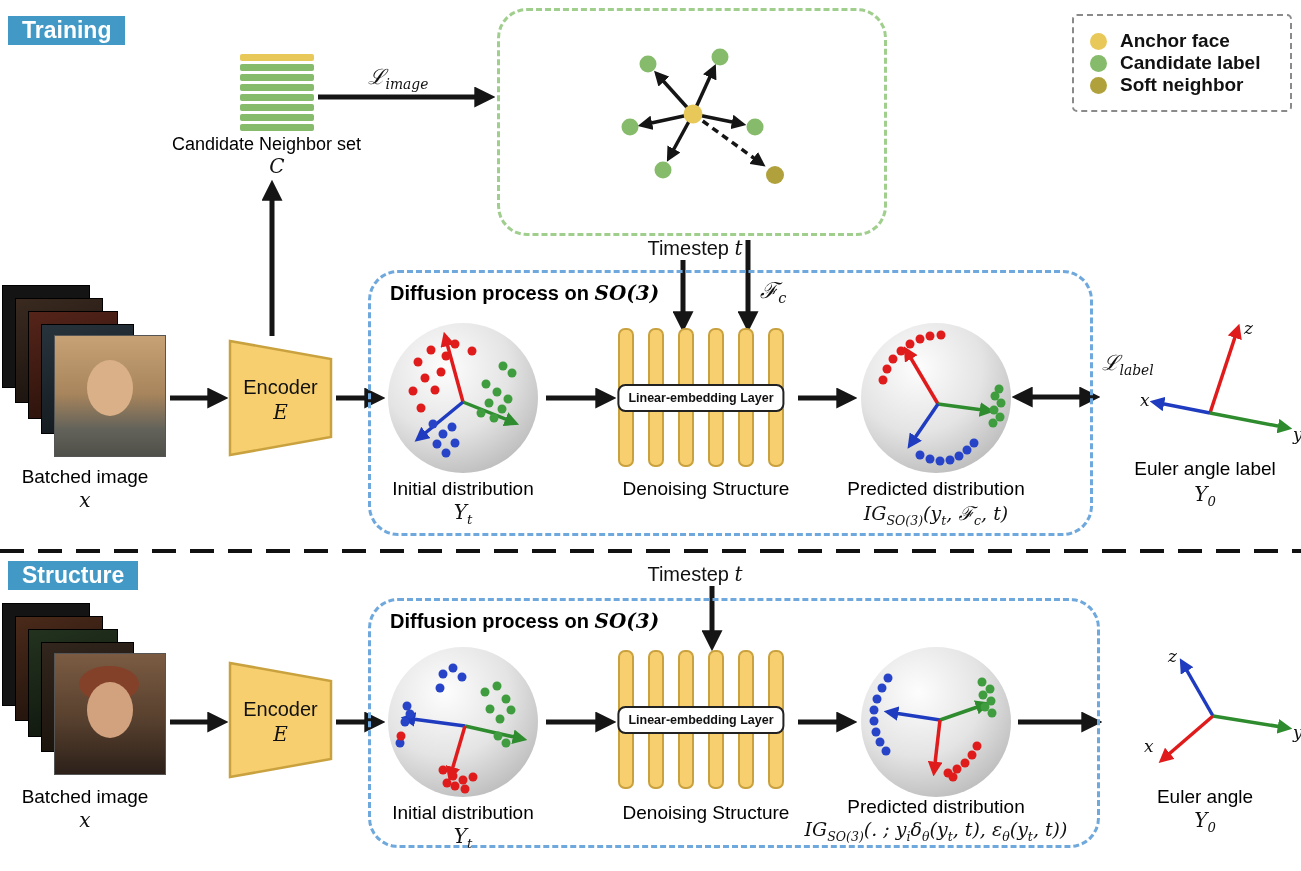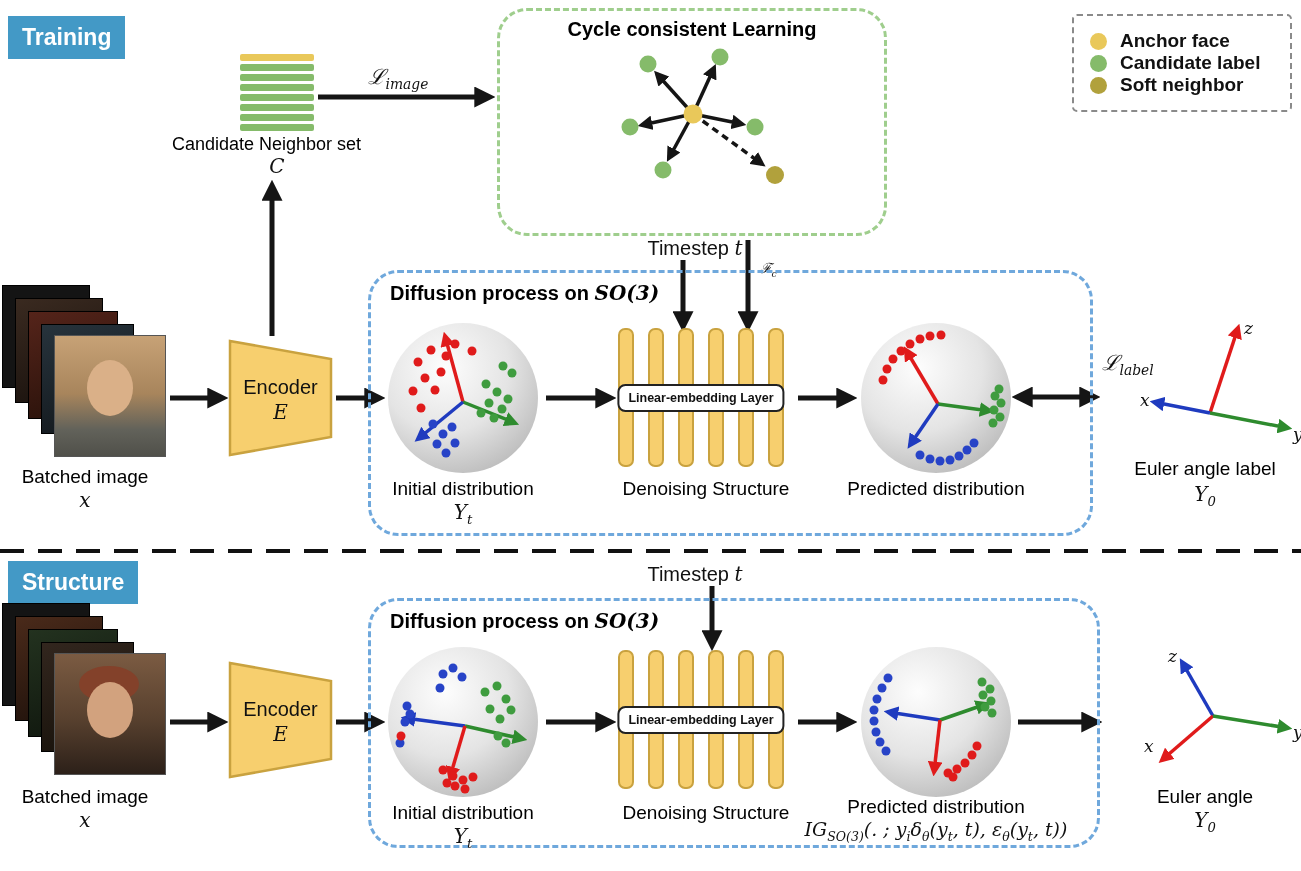--- a/index.html
+++ b/index.html
@@ -5,21 +5,21 @@
   *{margin:0;padding:0;box-sizing:border-box}
   body{font-family:"Liberation Sans",sans-serif;background:#fff;color:#111}
   .canvas{position:relative;width:1301px;height:871px;background:#fff;overflow:hidden}
   .abs{position:absolute}
   .caption{font-size:19px;text-align:center;color:#000}
   .small-caption{font-size:18px;text-align:left;color:#000}
   .math{font-family:"DejaVu Serif",serif;font-style:italic}
   .mi{font-family:"DejaVu Serif",serif;font-style:italic}
   .mb{font-weight:bold}
   sub{font-size:66%}
-  .section-tag{color:#fff;font-weight:bold;font-size:23px;padding:8px 14px;display:inline-block}
+  .section-tag{color:#fff;font-weight:bold;font-size:23px;padding:1px 14px;display:inline-block}
   .blue-box{border:3px dashed #6fa8dc;border-radius:30px;background:transparent}
   .green-box{border:3px dashed #9fce8d;border-radius:30px;background:transparent}
   .box-title{font-weight:bold;font-size:20px;color:#000}
   .legend-box{border:2px dashed #8a8a8a;border-radius:5px;background:#fff;padding:14px 16px;display:flex;flex-direction:column;}
   .legend-row{display:flex;align-items:center;gap:13px;font-size:19px;font-weight:600}
   .ldot{width:17px;height:17px;border-radius:50%;flex:0 0 auto}
   .cbar{width:74px;height:7px;border-radius:2px;margin-bottom:3px}
   .bars{display:flex;gap:14px}
   .dbar{width:16px;height:139px;border:2px solid #c9a23f;border-radius:7px}
   .embed-box{position:absolute;left:50%;top:50%;transform:translate(-50%,-50%);background:#fff;border:2px solid #222;border-radius:8px;padding:5px 9px;font-size:12.5px;font-weight:bold;white-space:nowrap}
@@ -104,21 +104,20 @@
     <div class="cbar" style="background: rgb(133, 187, 106);"></div>
     <div class="cbar" style="background: rgb(133, 187, 106);"></div>
     <div class="cbar" style="background: rgb(133, 187, 106);"></div>
   </div>
   <div class="abs small-caption" style="left:172px;top:134px;width:212px">Candidate Neighbor set</div>
   <div class="abs math" style="left:240px;top:154px;width:74px;text-align:center;font-size:20px"><span class="mi">C</span></div>
 
   <div class="abs math" style="left:368px;top:62px;font-size:21px"><span class="mi">ℒ</span><sub class="mi">image</sub></div>
 
   <div class="abs green-box" style="left:497px;top:8px;width:390px;height:228px"></div>
-  <div class="abs box-title" style="left:497px;top:18px;width:390px;text-align:center">Cycle consistent Learning</div>
   <svg class="abs" style="left:505px;top:42px" width="374" height="188">
     <g stroke="#151515" stroke-width="3.5">
       <line x1="188" y1="72" x2="152" y2="32" marker-end="url(#mk-blk)"></line>
       <line x1="188" y1="72" x2="209" y2="26" marker-end="url(#mk-blk)"></line>
       <line x1="188" y1="72" x2="137" y2="83" marker-end="url(#mk-blk)"></line>
       <line x1="188" y1="72" x2="164" y2="116" marker-end="url(#mk-blk)"></line>
       <line x1="188" y1="72" x2="237" y2="82" marker-end="url(#mk-blk)"></line>
       <line x1="188" y1="72" x2="257" y2="122" stroke-dasharray="7 5" marker-end="url(#mk-blk)"></line>
     </g>
     <g fill="#85bb6a">
@@ -126,21 +125,21 @@
         <circle cx="215" cy="15" r="8.5"></circle>
         <circle cx="125" cy="85" r="8.5"></circle>
         <circle cx="158" cy="128" r="8.5"></circle>
         <circle cx="250" cy="85" r="8.5"></circle>
     </g>
     <circle cx="188" cy="72" r="9.5" fill="#e9c85a"></circle>
     <circle cx="270" cy="133" r="9" fill="#b1a13c"></circle>
   </svg>
 
   <div class="abs" style="left:630px;top:236px;width:130px;text-align:center;font-size:20px"><span>Timestep </span><span class="mi">t</span></div>
-  <div class="abs math" style="left:760px;top:258px;font-size:14px"><span class="mi">ℱ</span><sub class="mi">c</sub></div>
+  <div class="abs math" style="left:760px;top:274px;font-size:22px"><span class="mi">ℱ</span><sub class="mi">c</sub></div>
 
   <div class="abs" style="left:2px;top:285px;width:166px;height:176px">
     <div class="photo-layer" style="left:0;top:0;width:88px;height:103px;background:#141414"></div>
     <div class="photo-layer" style="left:13px;top:13px;width:88px;height:105px;background:linear-gradient(160deg,#3a2a20,#17100c)"></div>
     <div class="photo-layer" style="left:26px;top:26px;width:90px;height:108px;background:linear-gradient(160deg,#55241a,#241009)"></div>
     <div class="photo-layer" style="left:39px;top:39px;width:93px;height:110px;background:linear-gradient(160deg,#27333c,#11161a)"></div>
     <div class="photo-front" style="left:52px;top:50px;width:112px;height:122px;background:linear-gradient(180deg,#c7a276 0%,#a8855c 48%,#62625a 78%,#50504a 100%)">
       <div class="face" style="left:32px;top:24px;width:46px;height:56px;background:#dab088"></div>
     </div>
   </div>
@@ -240,20 +239,21 @@
       <circle cx="62" cy="135" r="4.5"></circle>
         <circle cx="72" cy="139" r="4.5"></circle>
         <circle cx="82" cy="141" r="4.5"></circle>
         <circle cx="92" cy="140" r="4.5"></circle>
         <circle cx="101" cy="136" r="4.5"></circle>
         <circle cx="109" cy="130" r="4.5"></circle>
         <circle cx="116" cy="123" r="4.5"></circle>
     </g>
   </svg>
   <div class="abs caption" style="left:836px;top:478px;width:200px">Predicted distribution</div>
+  <div class="abs math" style="left:816px;top:500px;width:240px;text-align:center;font-size:19px"><span class="mi">IG</span><sub class="mi">SO(3)</sub><span class="mi">(</span><span class="mi">y</span><sub class="mi">t</sub><span class="mi">, </span><span class="mi">ℱ</span><sub class="mi">c</sub><span class="mi">, t)</span></div>
 
   <div class="abs math" style="left:1102px;top:348px;font-size:21px"><span class="mi">ℒ</span><sub class="mi">label</sub></div>
 
   <svg class="abs" style="left:1138px;top:316px" width="165" height="150">
     <g stroke-width="3.5">
       <line x1="72" y1="97" x2="100" y2="12" stroke="#e01b1b" marker-end="url(#mk-red)"></line>
       <line x1="72" y1="97" x2="16" y2="86" stroke="#1f3bbf" marker-end="url(#mk-blu)"></line>
       <line x1="72" y1="97" x2="150" y2="112" stroke="#2e8b2e" marker-end="url(#mk-grn)"></line>
     </g>
     <text x="106" y="18" class="axis-label">z</text>

